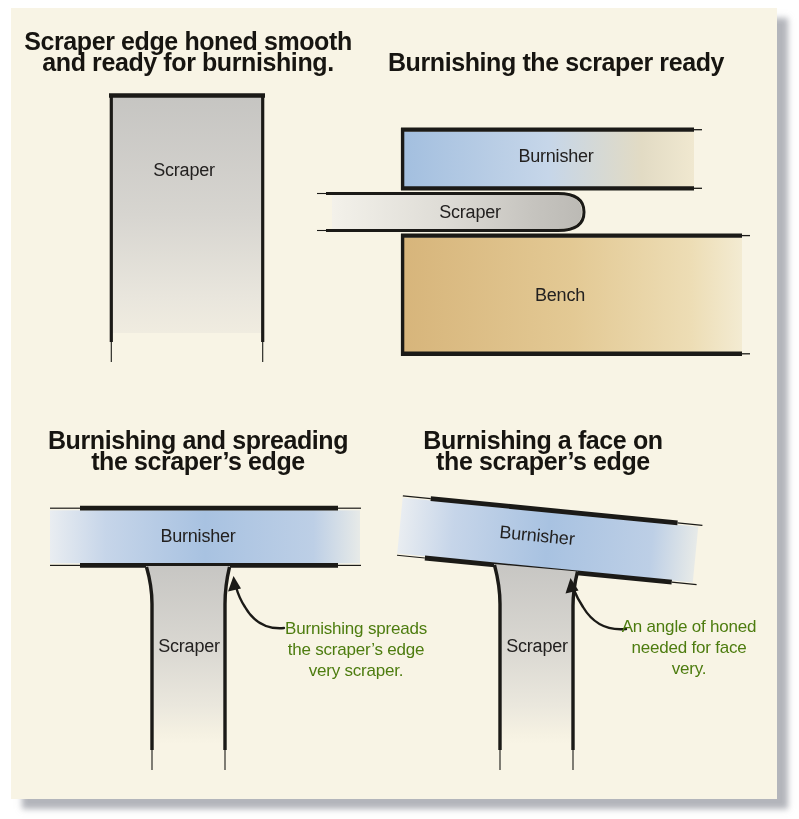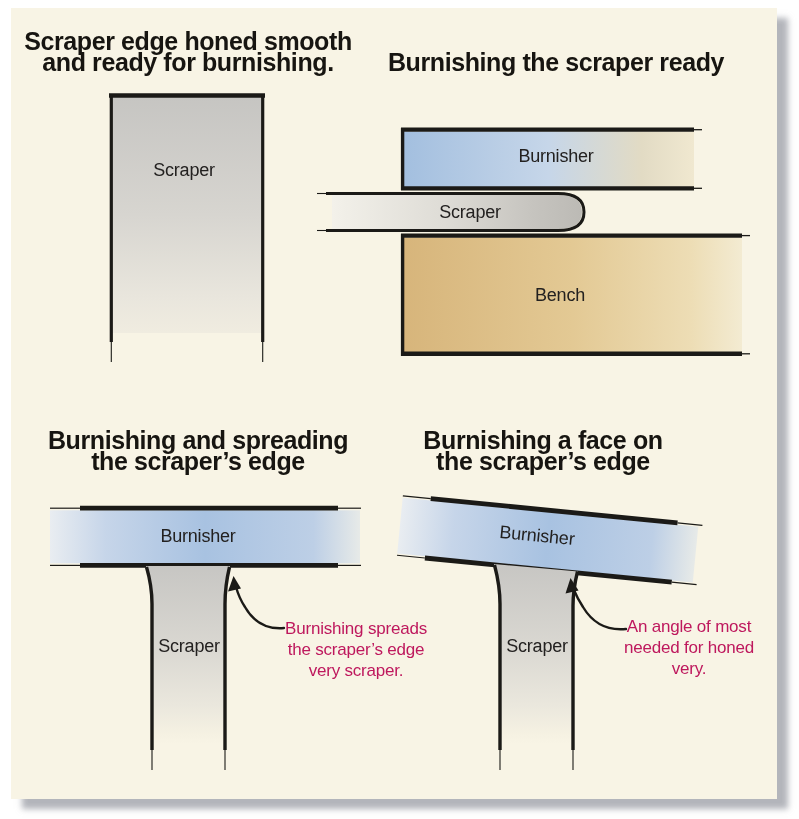--- a/index.html
+++ b/index.html
@@ -8,21 +8,21 @@
   .panel{position:absolute;left:11px;top:8px;width:766px;height:791px;
          background:#f8f4e5;
          box-shadow:11px 10px 6px rgba(138,142,150,0.65);}
   svg.shapes{position:absolute;left:0;top:0;width:799px;height:819px;}
   .txt{position:absolute;white-space:nowrap;color:#1c1a18;}
   .title{font-weight:bold;font-size:25px;line-height:21px;letter-spacing:-0.4px;
          text-align:center;transform:translateX(-50%);color:#171511;}
   .lbl{font-size:18px;letter-spacing:-0.2px;transform:translate(-50%,-50%);color:#232120;}
   .lbl.tilt{transform:translate(-50%,-50%) rotate(5.6deg);}
   .note{font-size:17px;line-height:21px;letter-spacing:-0.2px;text-align:center;
-        transform:translateX(-50%);color:#be185d;}
+        transform:translateX(-50%);color:#4d7c0f;}
 </style>
 </head>
 <body>
 
 <div class="stage">
   <div class="panel"></div>
 
   <svg class="shapes" viewBox="0 0 799 819">
     <defs>
       <linearGradient id="gGrayV" x1="0" y1="0" x2="0" y2="1">
@@ -167,17 +167,17 @@
   <div class="txt lbl tilt" style="left:537px;top:536px;">Burnisher</div>
   <div class="txt lbl" style="left:537px;top:646px;">Scraper</div>
 
   <div class="txt note" style="left:356px;top:618px;">
     <div>Burnishing spreads</div>
     <div>the scraper’s edge</div>
     <div>very scraper.</div>
   </div>
 
   <div class="txt note" style="left:689px;top:616px;">
-    <div>An angle of most</div>
-    <div>needed for honed</div>
+    <div>An angle of honed</div>
+    <div>needed for face</div>
     <div>very.</div>
   </div>
 </div>
 
 </body></html>

